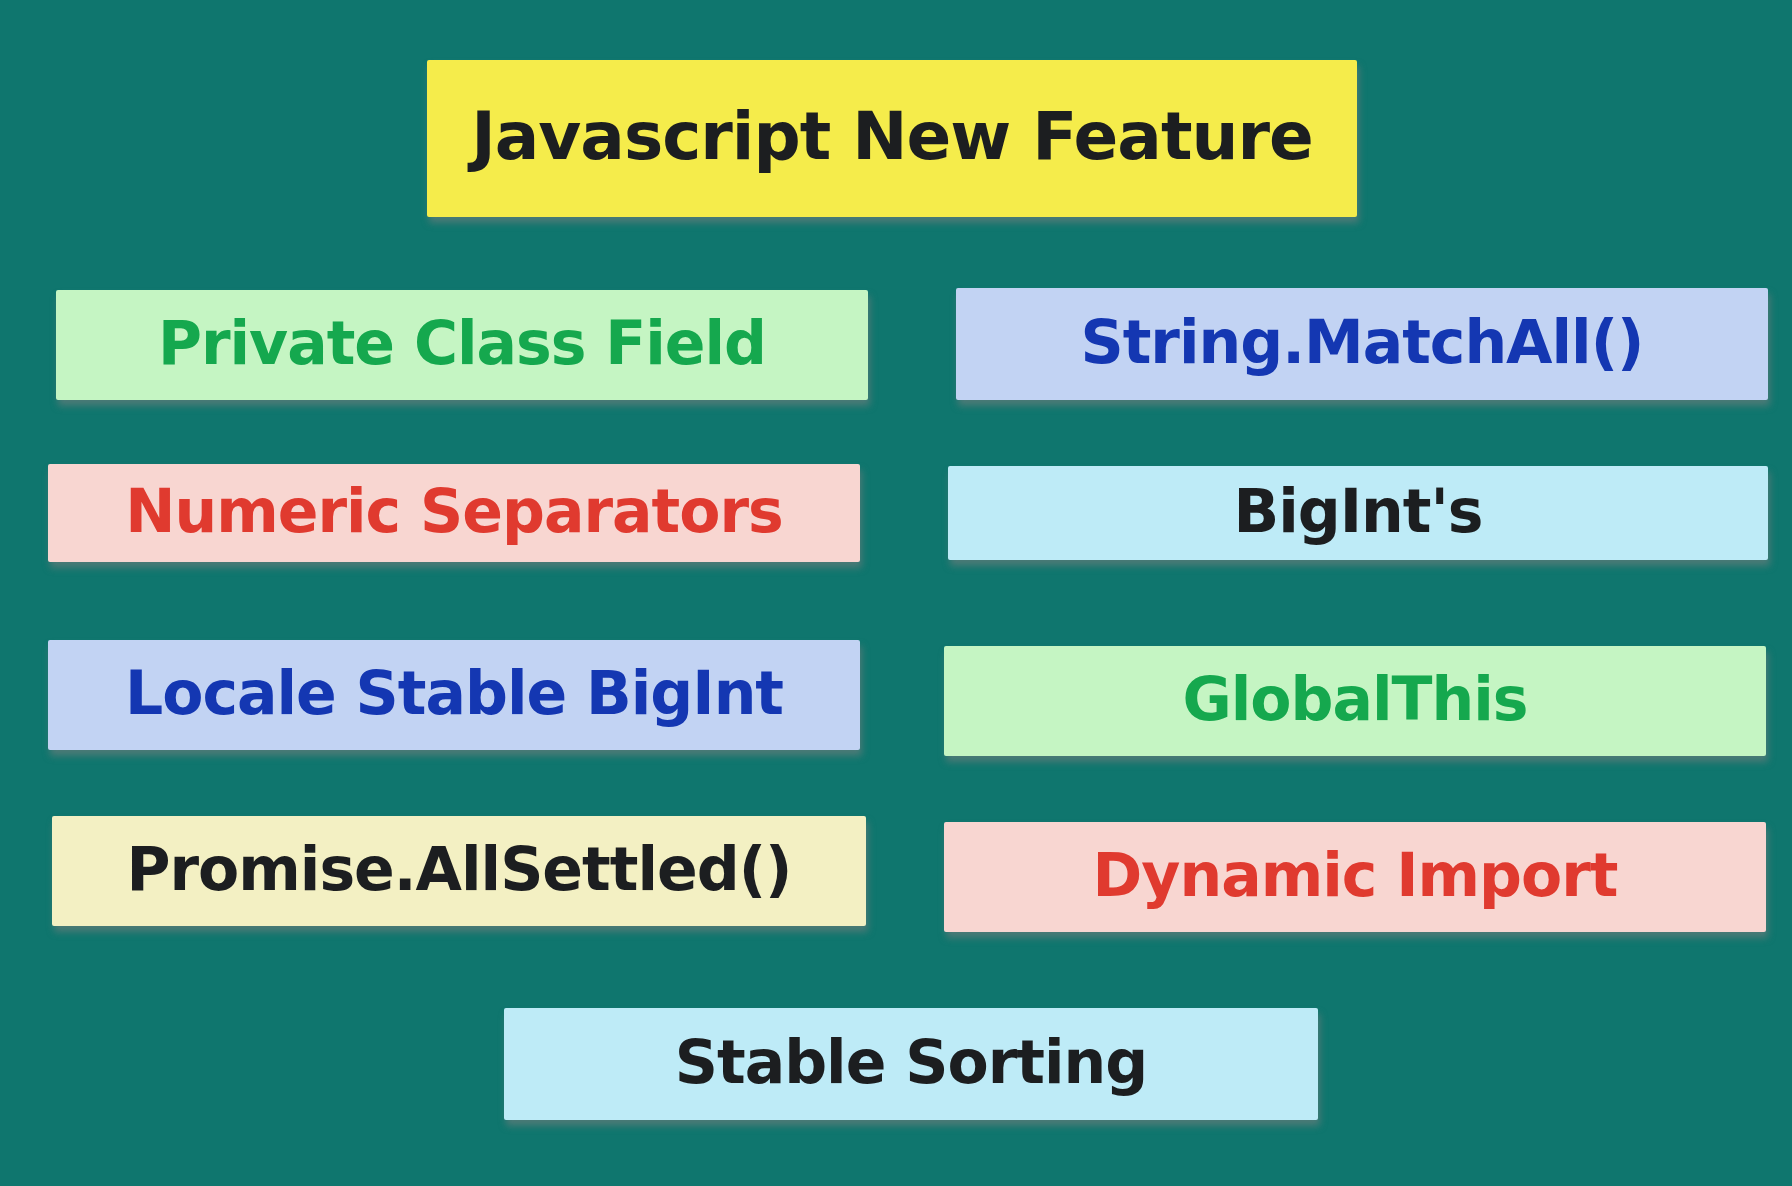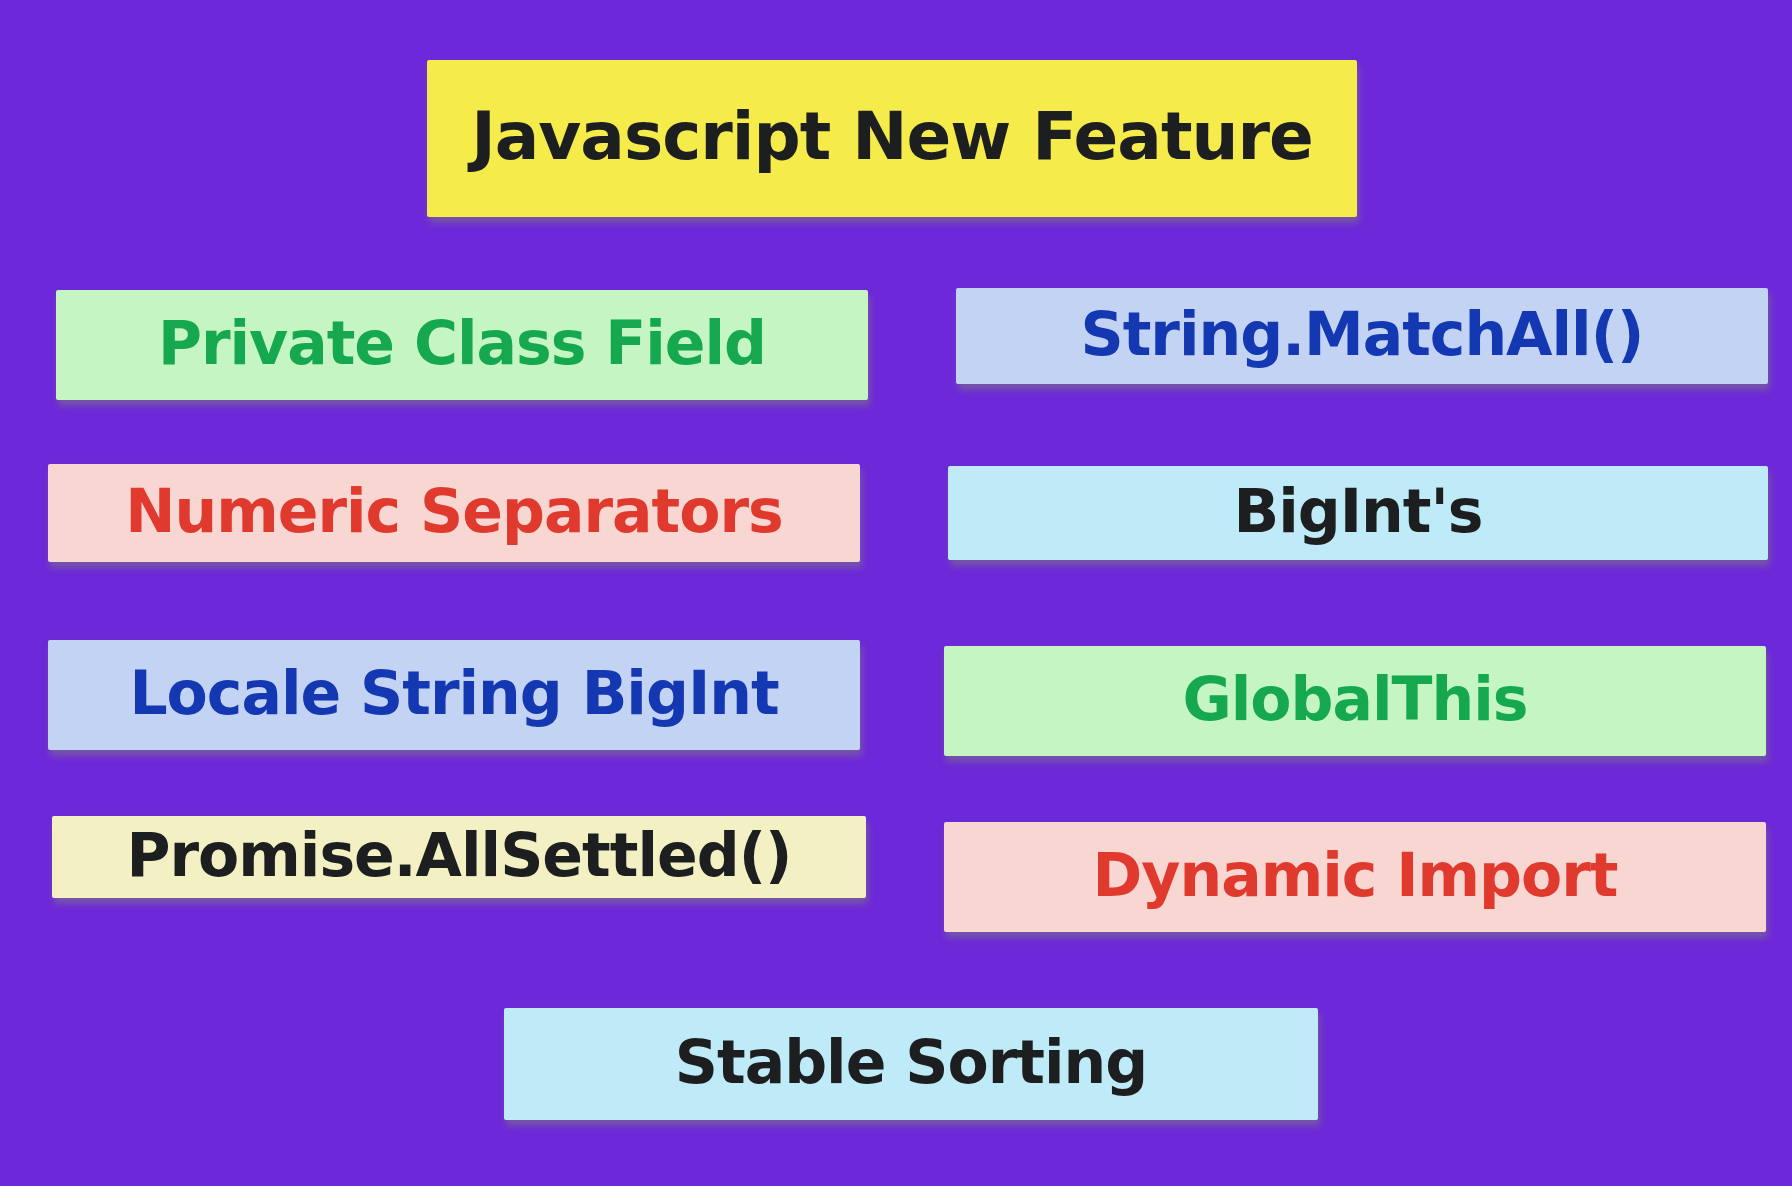--- a/index.html
+++ b/index.html
@@ -29,43 +29,43 @@
   }
   .feature-box .label {
     display: inline-block;
     line-height: 1;
     padding-bottom: 4px;
   }
 </style>
 </head>
 <body>
 
-<div class="canvas" style="background: #6d28d9;">
+<div class="canvas" style="background: #0f766e;">
     <div class="feature-box" style="left: 427px; top: 60px; width: 930px; height: 157px; background: rgb(245, 236, 75); color: rgb(28, 30, 32); font-size: 66px;">
     <span class="label">Javascript New Feature</span>
   </div>
     <div class="feature-box" style="left: 56px; top: 290px; width: 812px; height: 110px; background: rgb(197, 245, 195); color: rgb(21, 168, 78); font-size: 60px;">
     <span class="label">Private Class Field</span>
   </div>
-    <div class="feature-box" style="left: 956px; top: 288px; width: 812px; height: 96px; background: rgb(194, 211, 243); color: rgb(20, 55, 178); font-size: 60px;">
+    <div class="feature-box" style="left: 956px; top: 288px; width: 812px; height: 112px; background: rgb(194, 211, 243); color: rgb(20, 55, 178); font-size: 60px;">
     <span class="label">String.MatchAll()</span>
   </div>
     <div class="feature-box" style="left: 48px; top: 464px; width: 812px; height: 98px; background: rgb(248, 214, 209); color: rgb(224, 58, 47); font-size: 60px;">
     <span class="label">Numeric Separators</span>
   </div>
     <div class="feature-box" style="left: 948px; top: 466px; width: 820px; height: 94px; background: rgb(190, 235, 247); color: rgb(28, 30, 32); font-size: 60px;">
     <span class="label">BigInt's</span>
   </div>
     <div class="feature-box" style="left: 48px; top: 640px; width: 812px; height: 110px; background: rgb(194, 211, 243); color: rgb(20, 55, 178); font-size: 60px;">
-    <span class="label">Locale String BigInt</span>
+    <span class="label">Locale Stable BigInt</span>
   </div>
     <div class="feature-box" style="left: 944px; top: 646px; width: 822px; height: 110px; background: rgb(197, 245, 195); color: rgb(21, 168, 78); font-size: 60px;">
     <span class="label">GlobalThis</span>
   </div>
-    <div class="feature-box" style="left: 52px; top: 816px; width: 814px; height: 82px; background: rgb(243, 240, 195); color: rgb(28, 30, 32); font-size: 60px;">
+    <div class="feature-box" style="left: 52px; top: 816px; width: 814px; height: 110px; background: rgb(243, 240, 195); color: rgb(28, 30, 32); font-size: 60px;">
     <span class="label">Promise.AllSettled()</span>
   </div>
     <div class="feature-box" style="left: 944px; top: 822px; width: 822px; height: 110px; background: rgb(248, 214, 209); color: rgb(224, 58, 47); font-size: 60px; align-items: center;">
     <span class="label">Dynamic Import</span>
   </div>
     <div class="feature-box" style="left: 504px; top: 1008px; width: 814px; height: 112px; background: rgb(190, 235, 247); color: rgb(28, 30, 32); font-size: 60px;">
     <span class="label">Stable Sorting</span>
   </div>
   </div>
 

